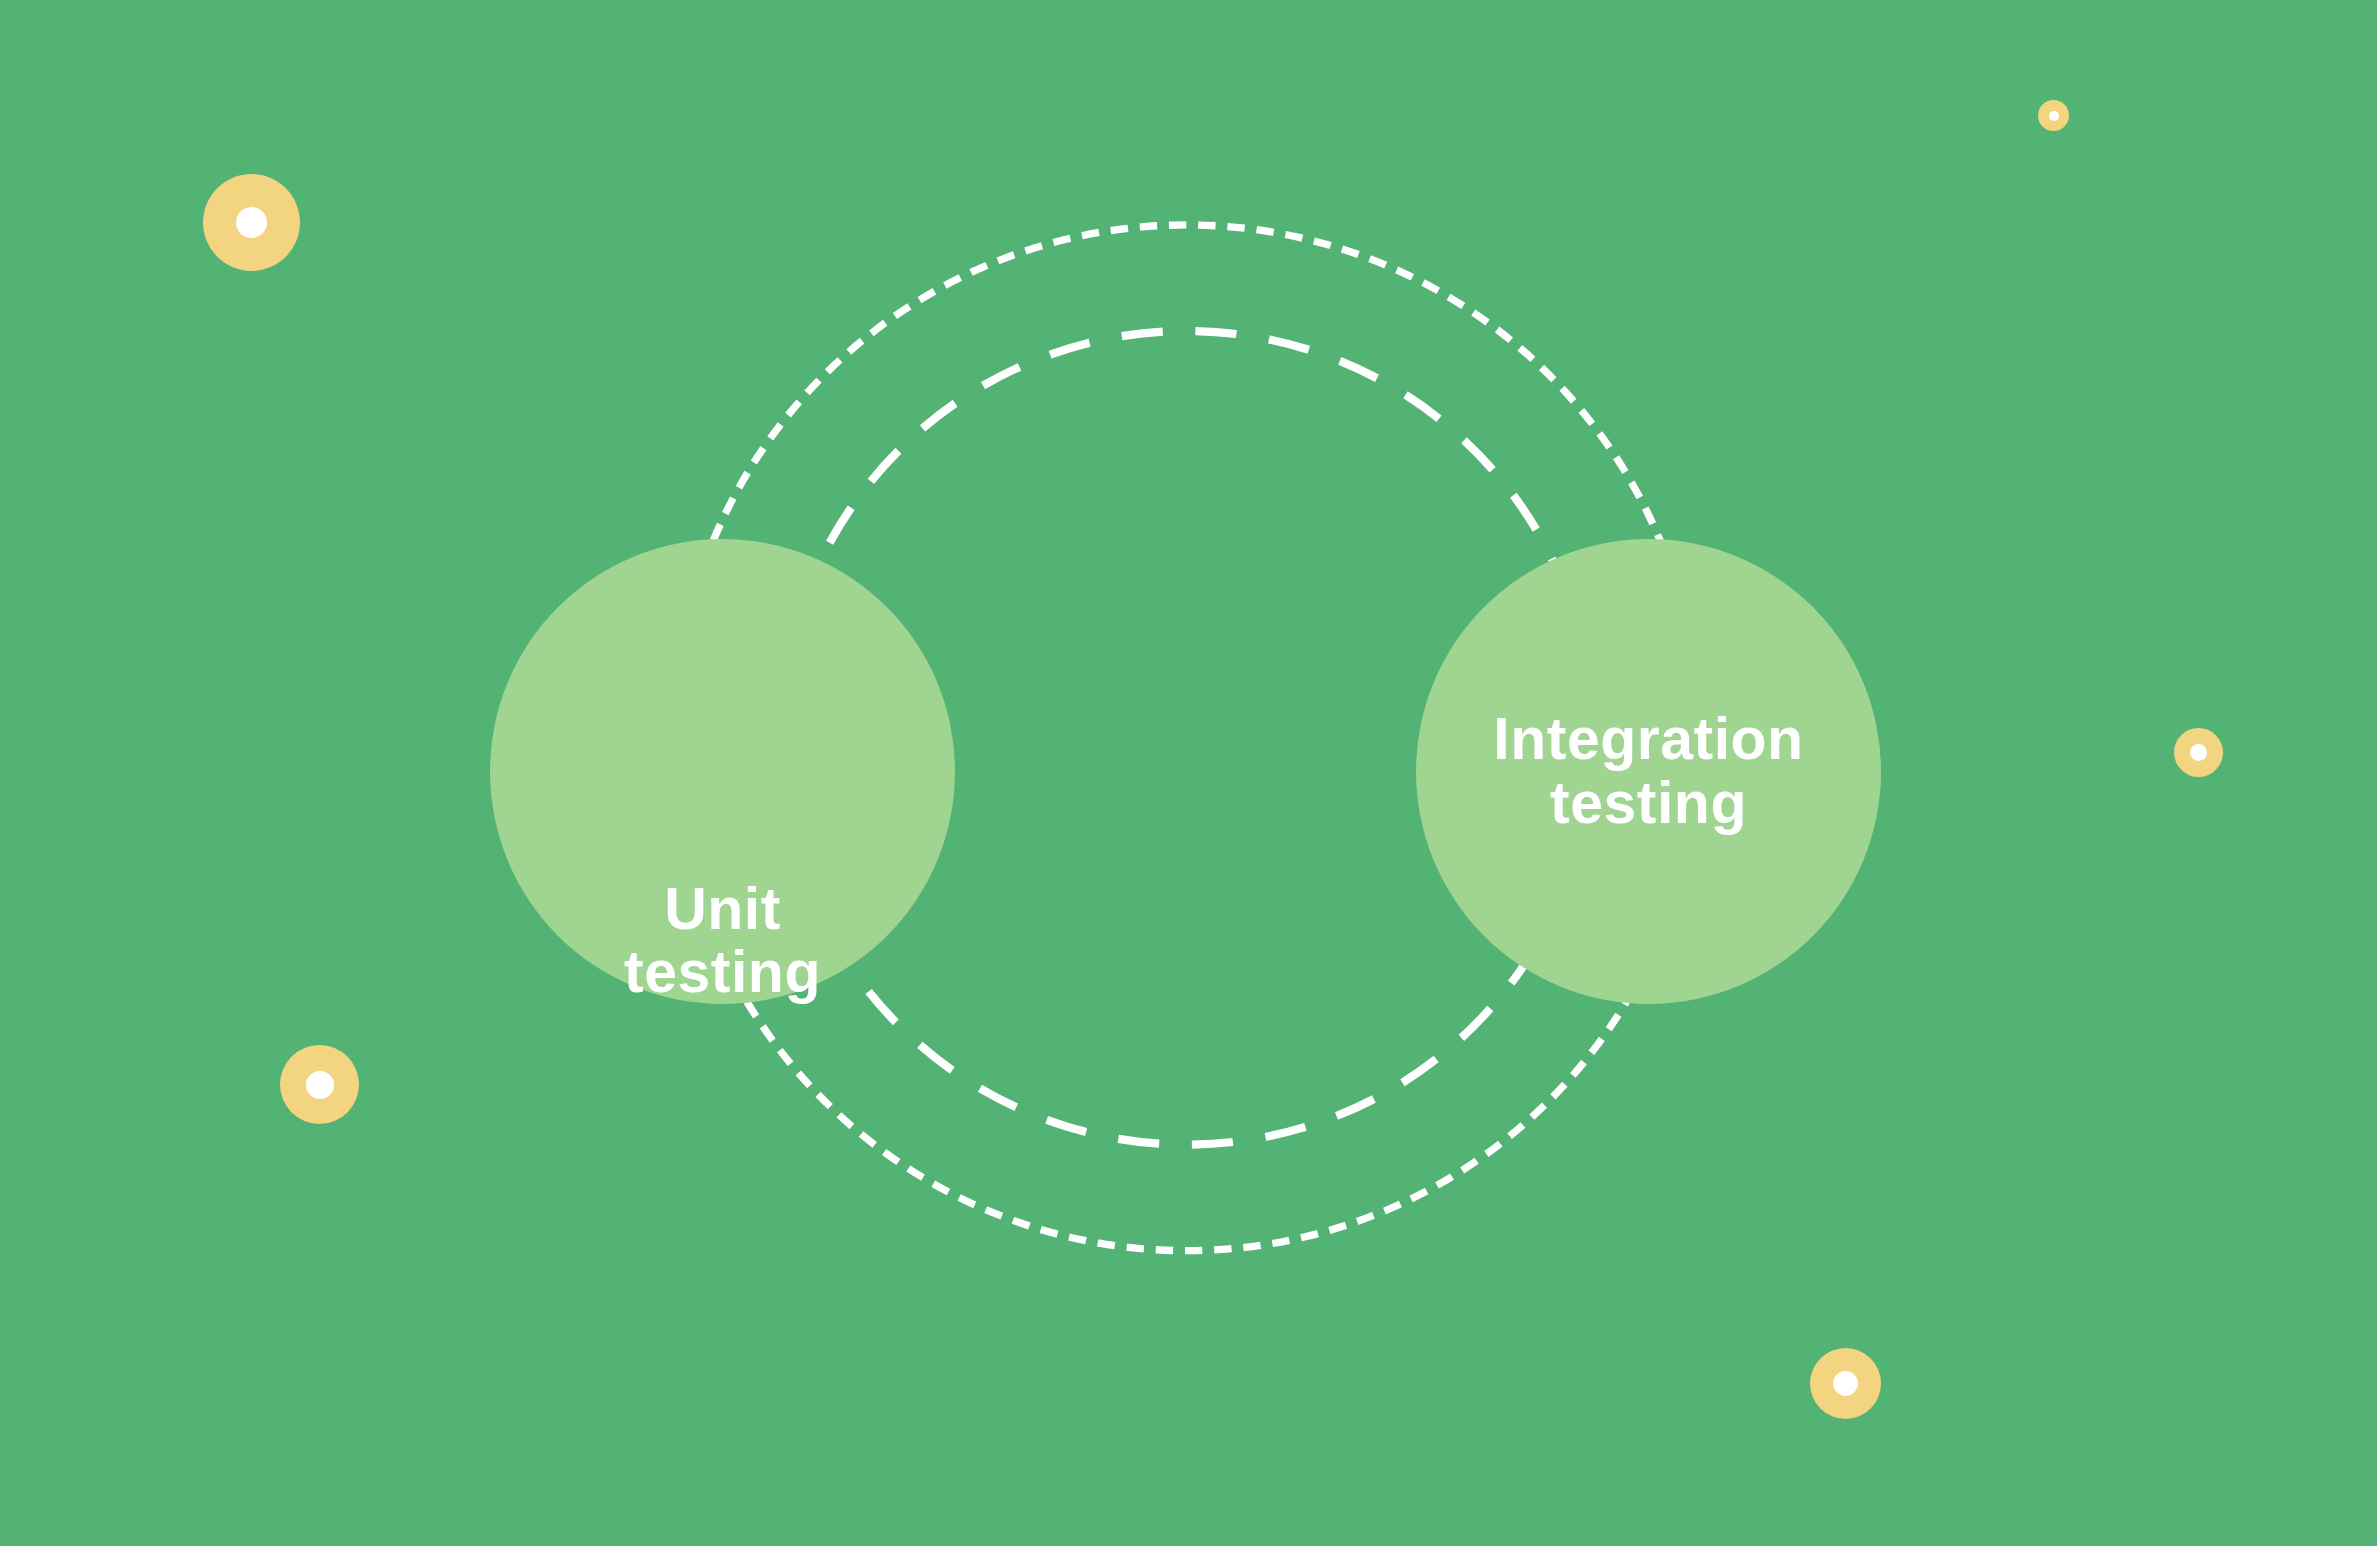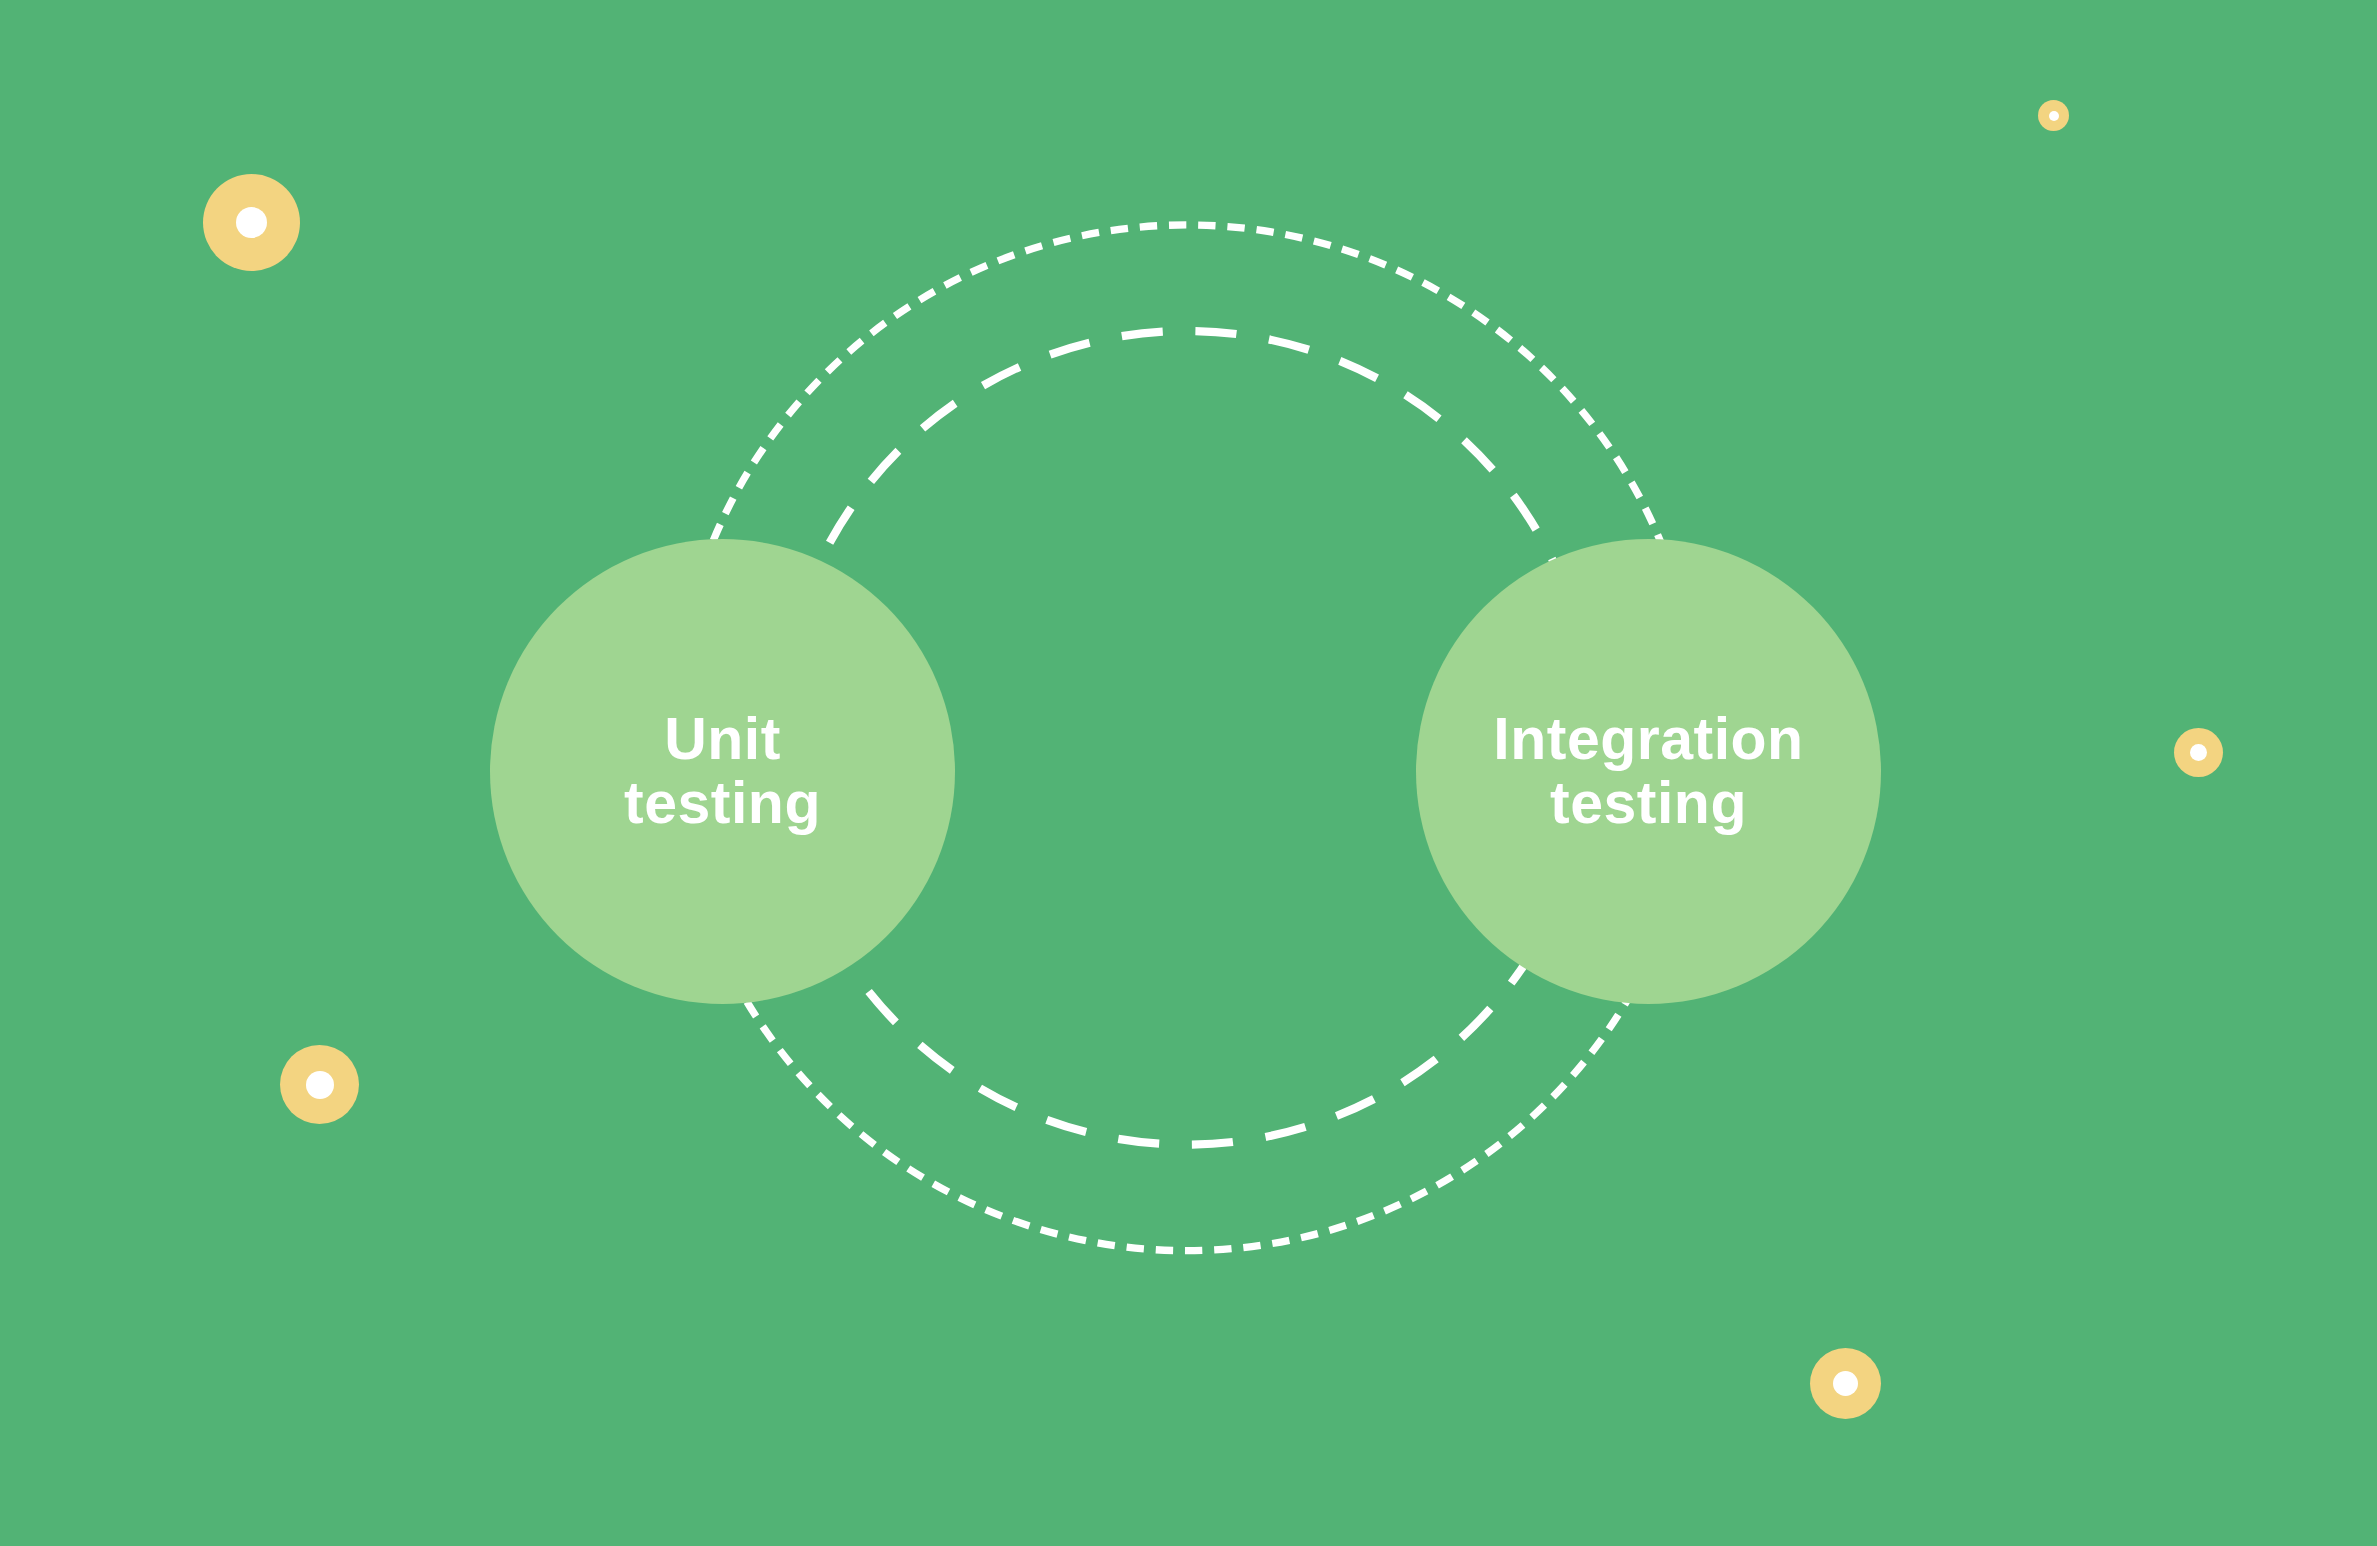--- a/index.html
+++ b/index.html
@@ -35,21 +35,21 @@
     position: absolute;
     width: 465px;
     height: 465px;
     border-radius: 50%;
     background: var(--node-fill, #9fd591);
     display: flex;
     align-items: center;
     justify-content: center;
     text-align: center;
   }
-  .node-unit { left: 490px; top: 539px; }
+  .node-unit { left: 490px; top: 539px; align-items: flex-end; }
   .node-integration { left: 1416px; top: 539px; }
   .node-label {
     color: var(--node-text, #ffffff);
     font-size: 59px;
     font-weight: 700;
     line-height: 1.07;
     white-space: pre-line;
     letter-spacing: 0.5px;
   }
   .dot {

